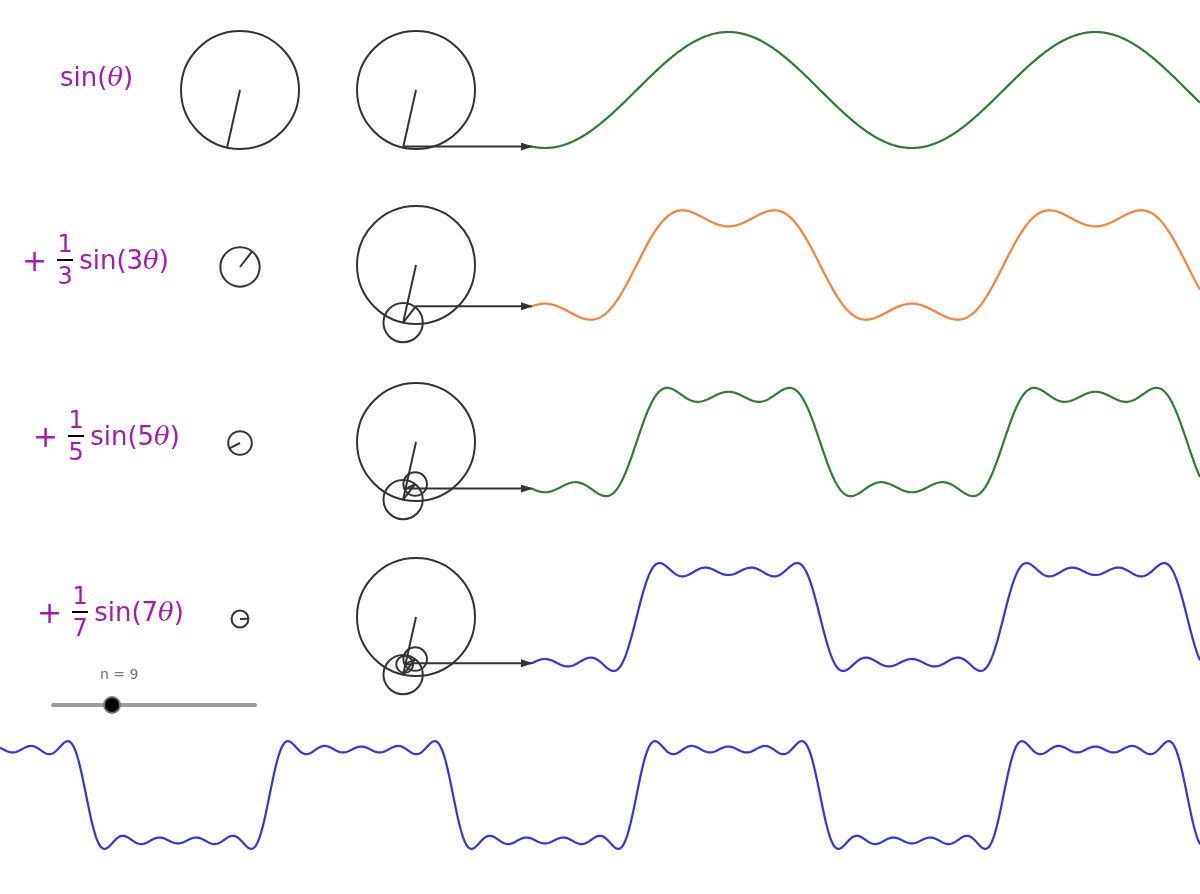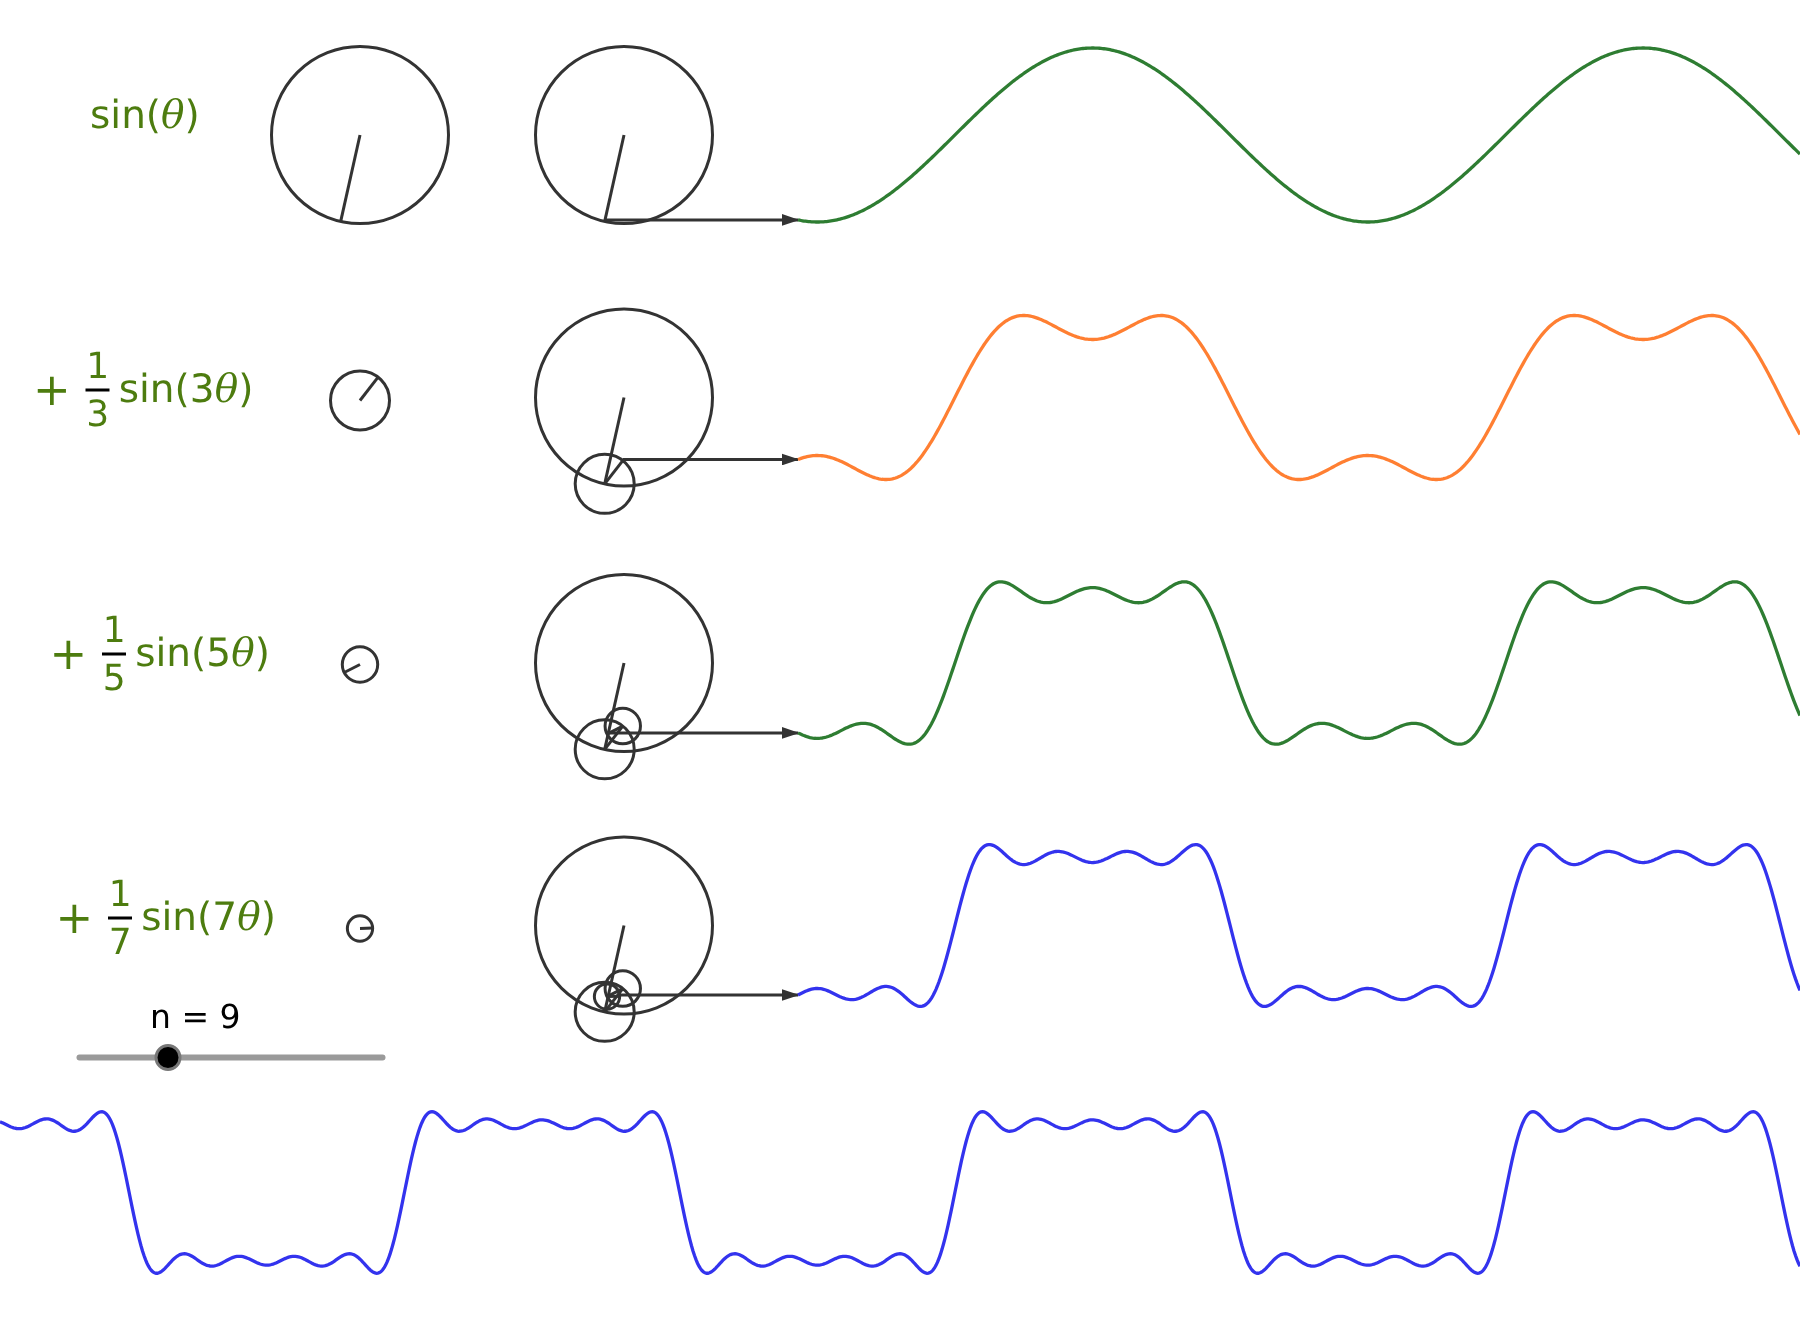--- a/index.html
+++ b/index.html
@@ -1,23 +1,23 @@
 <!DOCTYPE html>
 <html><head>
 <meta charset="utf-8">
 <style>
   html,body{margin:0;padding:0;background:#ffffff;}
   body{width:1200px;height:894px;overflow:hidden;position:relative;font-family:"DejaVu Sans","Liberation Sans",sans-serif;}
   #stage{position:absolute;left:0;top:0;width:1200px;height:894px;}
-  .lbl{position:absolute;color:#4d7c0f;font-size:26px;white-space:nowrap;display:flex;align-items:center;}
+  .lbl{position:absolute;color:#a21caf;font-size:26px;white-space:nowrap;display:flex;align-items:center;}
   .plus{font-size:30px;margin-right:10px;font-family:"DejaVu Sans",sans-serif;}
   .frac{display:inline-flex;flex-direction:column;align-items:center;margin-right:6px;font-size:24px;line-height:28px;}
   .frac .bar{width:16px;height:2px;background:#000;margin:1px 0;}
   .theta{font-family:"DejaVu Serif",serif;font-style:italic;}
-  .slider-label{position:absolute;font-size:22px;color:#000000;}
+  .slider-label{position:absolute;font-size:14px;color:#737373;}
 </style>
 </head>
 <body>
 
 <div id="stage">
   <svg id="svg" width="1200" height="894" viewBox="0 0 1200 894">
     <defs>
       <marker id="arrowhead" markerWidth="12" markerHeight="8" refX="11" refY="4" orient="auto" markerUnits="userSpaceOnUse">
         <path d="M0,0 L12,4 L0,8 Z" fill="#333"></path>
       </marker>

